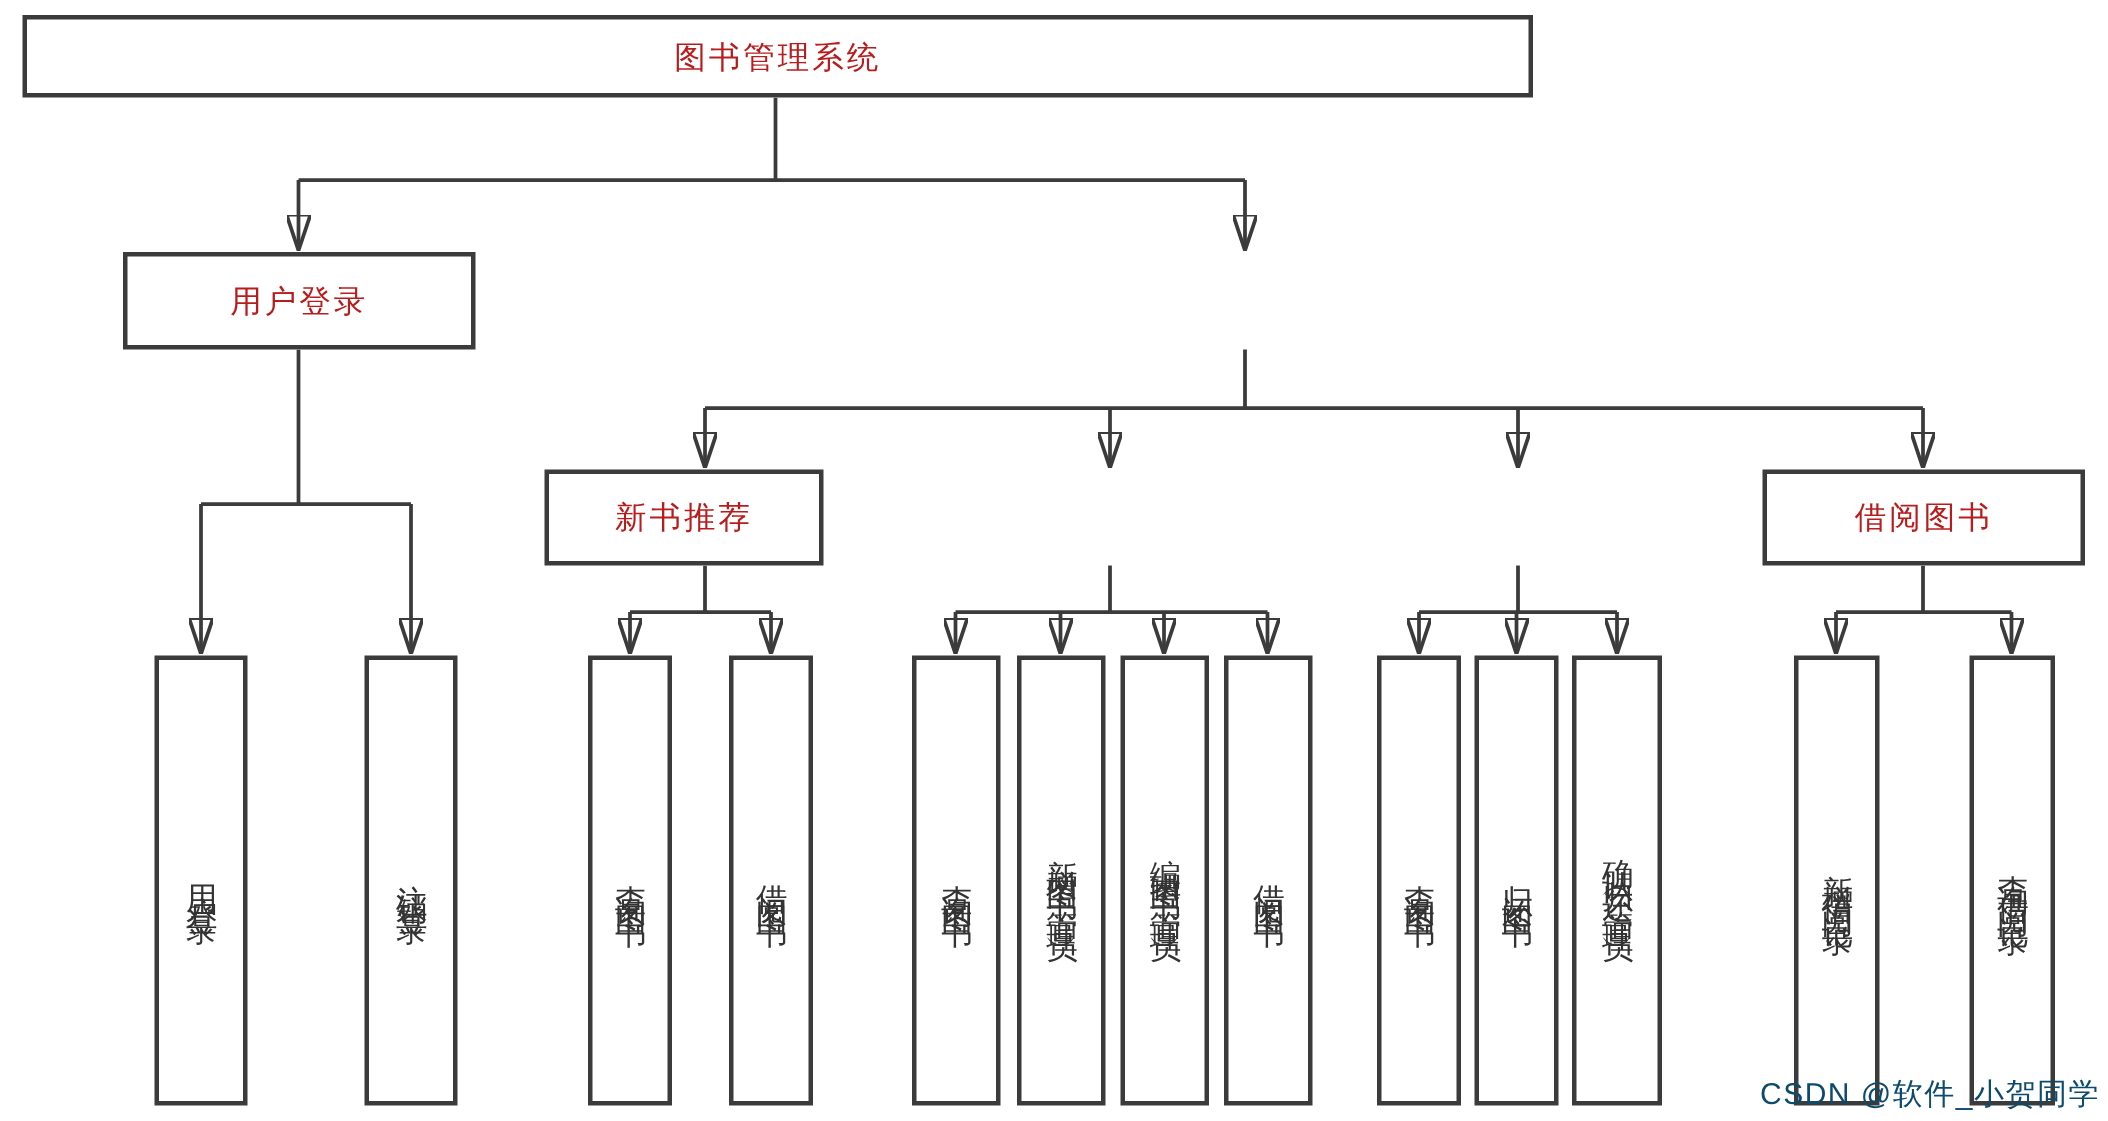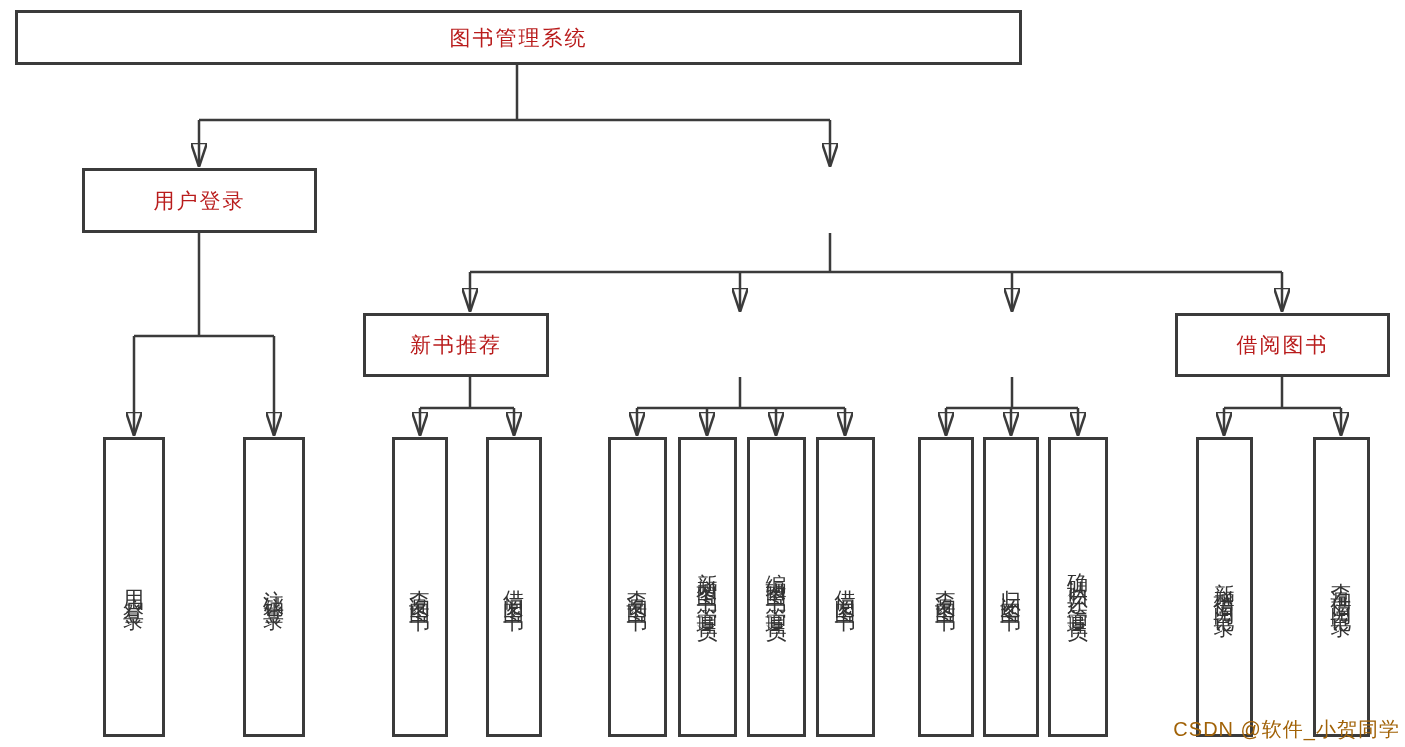--- a/index.html
+++ b/index.html
@@ -52,21 +52,21 @@
     font-size: 21px;
     letter-spacing: 7px;
     line-height: 1;
   }
   .watermark {
     position: absolute;
     top: 716px;
     right: 5px;
     font-size: 20px;
     letter-spacing: 1px;
-    color: #a16207;
+    color: #0c4a6e;
     white-space: nowrap;
   }
 </style>
 </head>
 <body>
 
 <div class="canvas">
 
   <svg class="wires" viewBox="0 0 1405 747" xmlns="http://www.w3.org/2000/svg">
     <defs>

